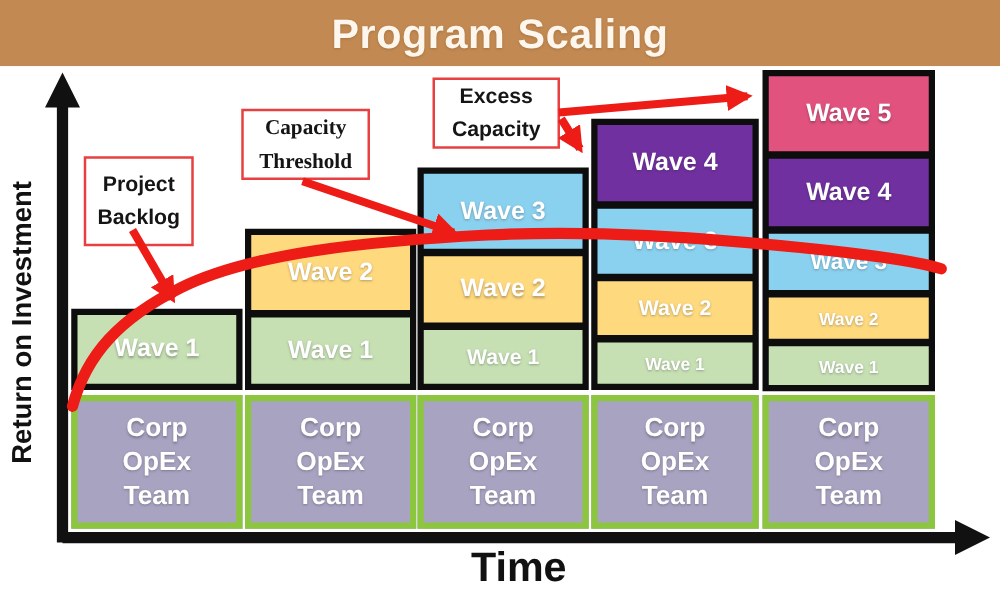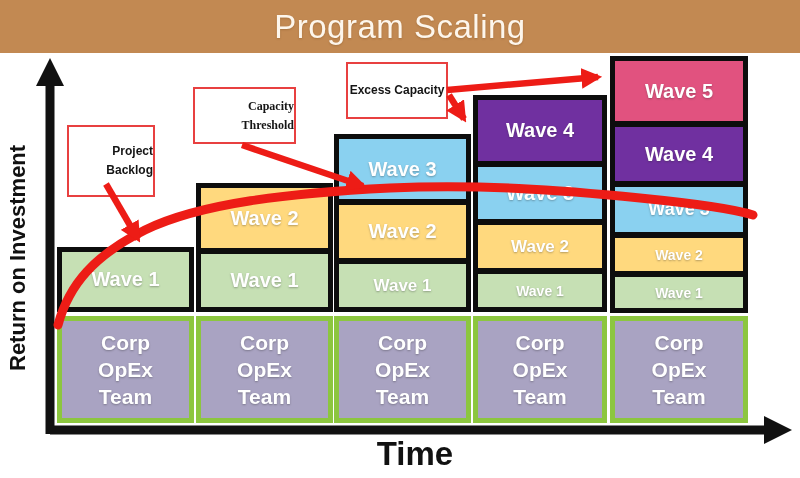--- a/index.html
+++ b/index.html
@@ -3,21 +3,21 @@
 <meta charset="utf-8">
 <style>
   html,body{margin:0;padding:0;background:#fff;}
   body{width:800px;height:478px;overflow:hidden;position:relative;
        font-family:"Liberation Sans", sans-serif;-webkit-font-smoothing:antialiased;}
   .stage{position:absolute;inset:0;background:#fff;}
 
   
   .titlebar{position:absolute;left:0;top:0;width:800px;height:53px;
             display:flex;align-items:center;justify-content:center;}
-  .titlebar h1{margin:0;color:#FDF6EC;font-size:33px;font-weight:normal;letter-spacing:.5px;
+  .titlebar h1{margin:0;color:#FDF6EC;font-size:33px;font-weight:bold;letter-spacing:.5px;
                text-shadow:0 1px 2px rgba(90,50,10,.25);}
 
   
   .chart{position:absolute;left:0;top:53px;width:800px;height:425px;background:#fff;}
 
   
   .y-label{position:absolute;left:-2px;top:20px;height:370px;width:40px;
            display:flex;align-items:center;justify-content:center;
            writing-mode:vertical-rl;transform:rotate(180deg);
            font-weight:bold;font-size:22px;color:#111;}
@@ -29,22 +29,22 @@
          display:flex;flex-direction:column;gap:6px;}
   .wave{display:flex;align-items:center;justify-content:center;
         color:#fff;font-weight:bold;text-shadow:0 1px 2px rgba(40,40,40,.35);}
   .base-box{position:absolute;box-sizing:border-box;border-style:solid;border-width:5px;
             display:flex;align-items:center;justify-content:center;text-align:center;
             color:#fff;font-weight:bold;font-size:21px;line-height:1.3;
             text-shadow:0 1px 2px rgba(40,40,40,.35);padding:0 14px;}
 
   
   .ann{position:absolute;background:#fff;border:2px solid #E84040;box-sizing:border-box;
-       display:flex;align-items:center;justify-content:center;text-align:right;
-       font-weight:bold;font-size:12px;line-height:1.55;color:#151515;z-index:30;}
+       display:flex;align-items:center;justify-content:center;text-align:center;
+       font-weight:bold;font-size:17px;line-height:1.55;color:#151515;z-index:30;}
 
   .overlay{position:absolute;inset:0;width:800px;height:425px;z-index:40;pointer-events:none;}
 </style>
 </head>
 <body>
 
 <div class="stage">
 
   <header class="titlebar" style="background: rgb(194, 137, 82);">
     <h1>Program Scaling</h1>

